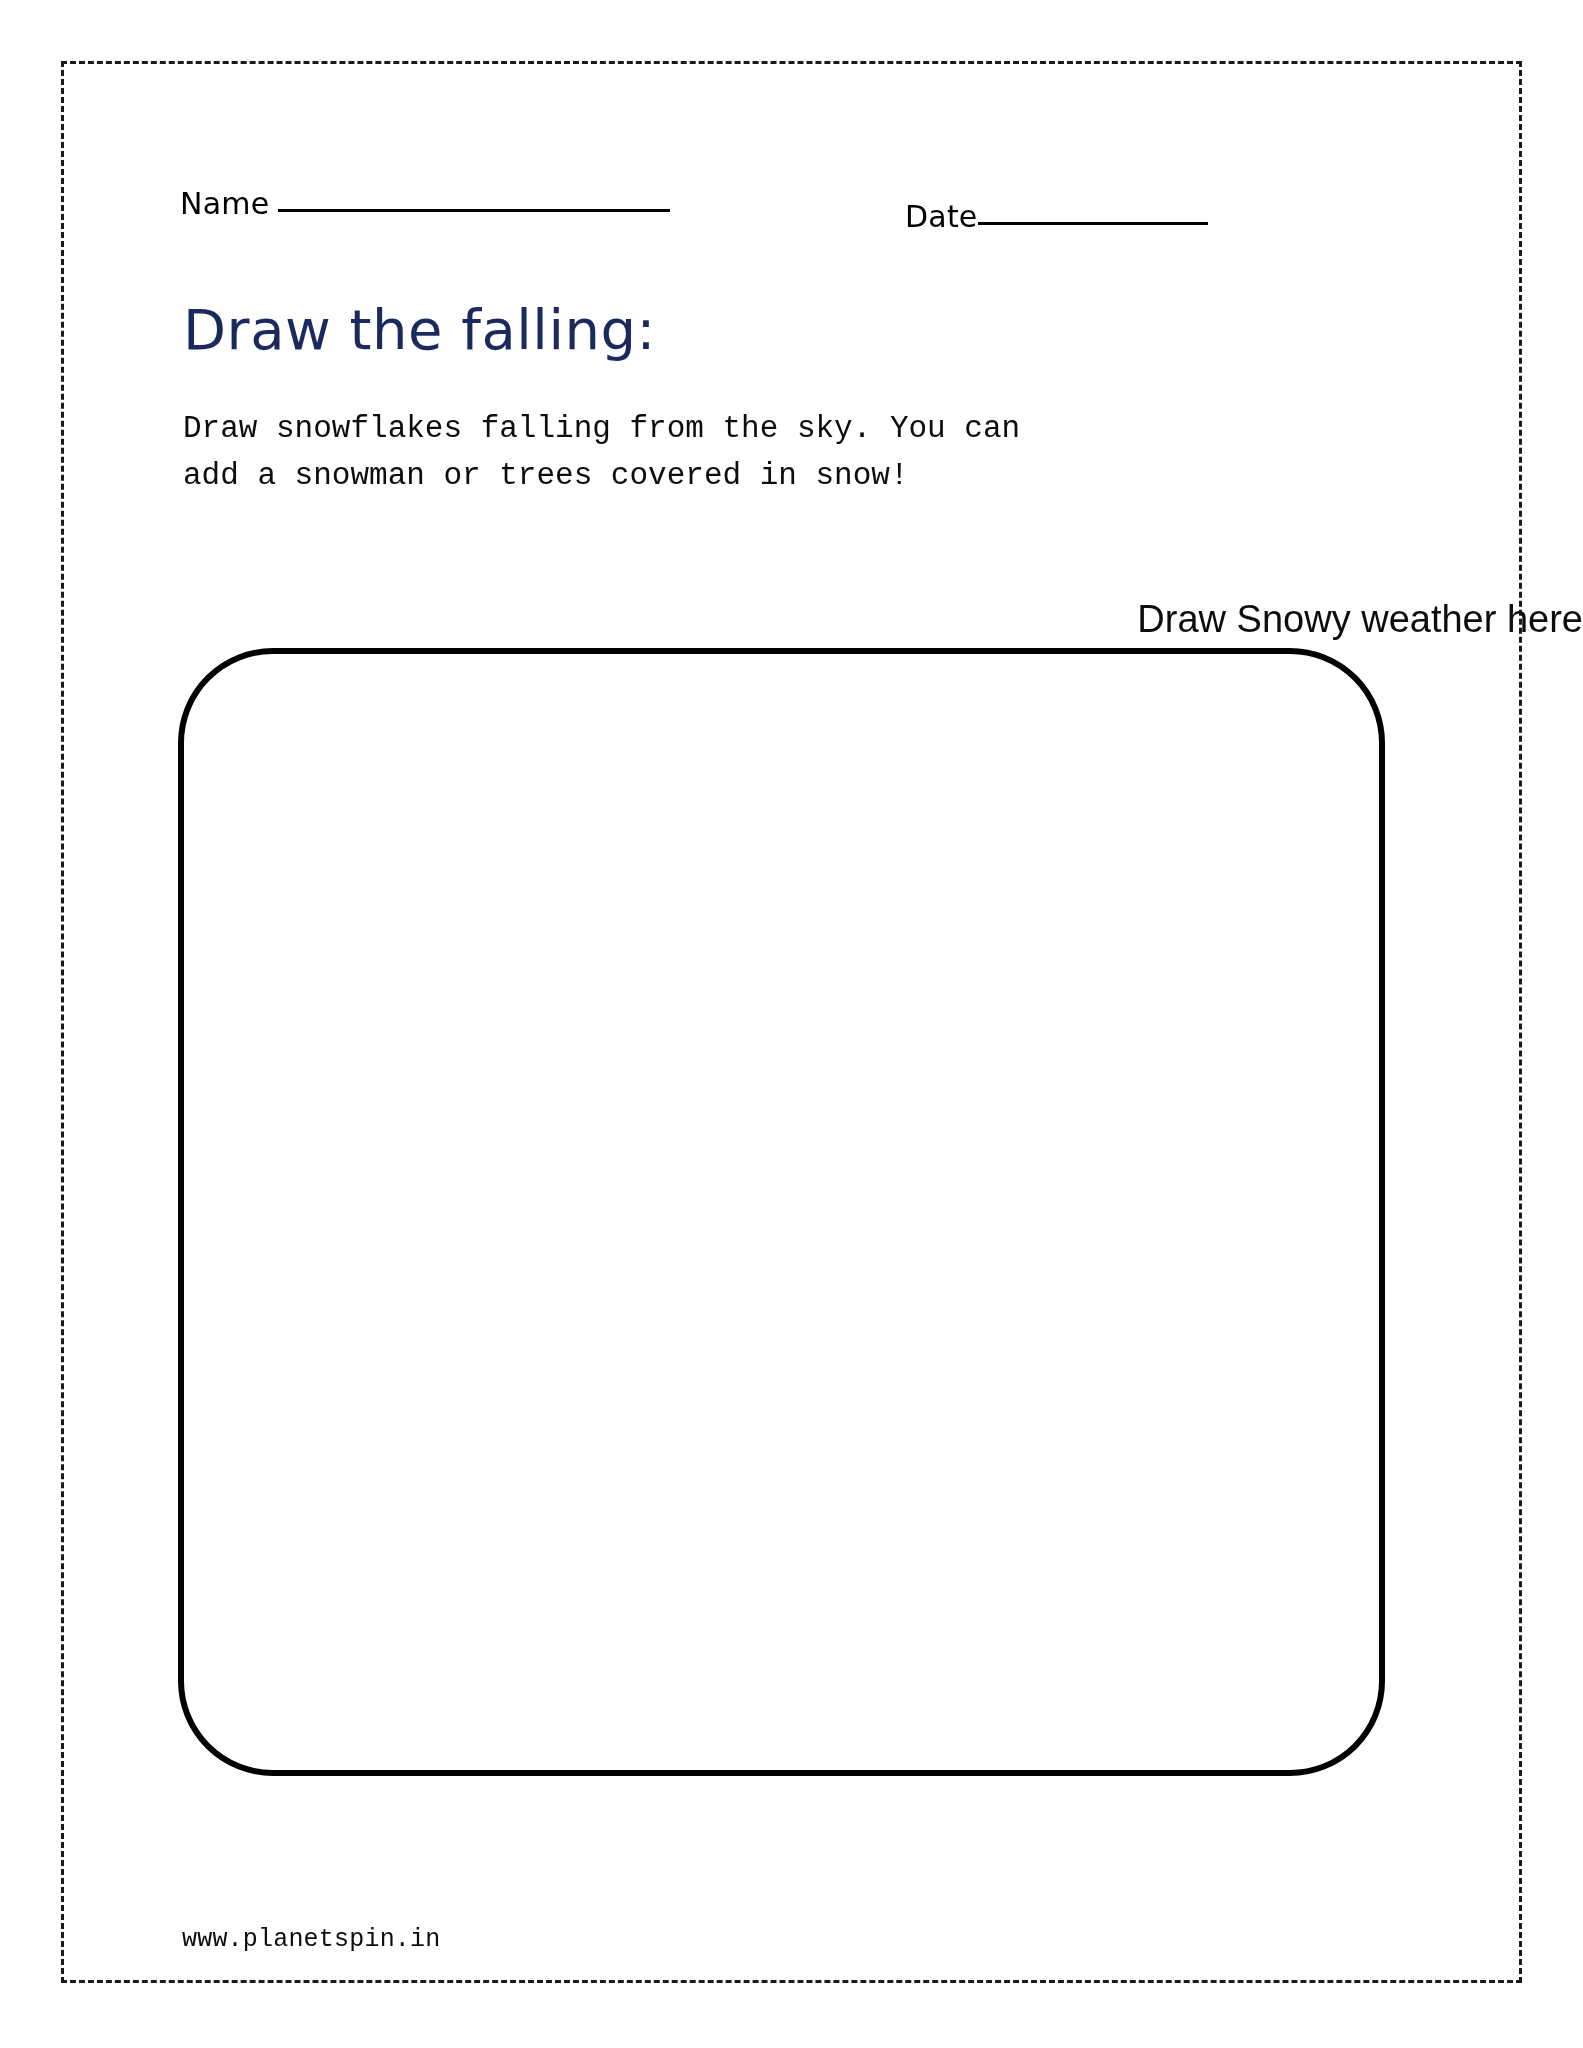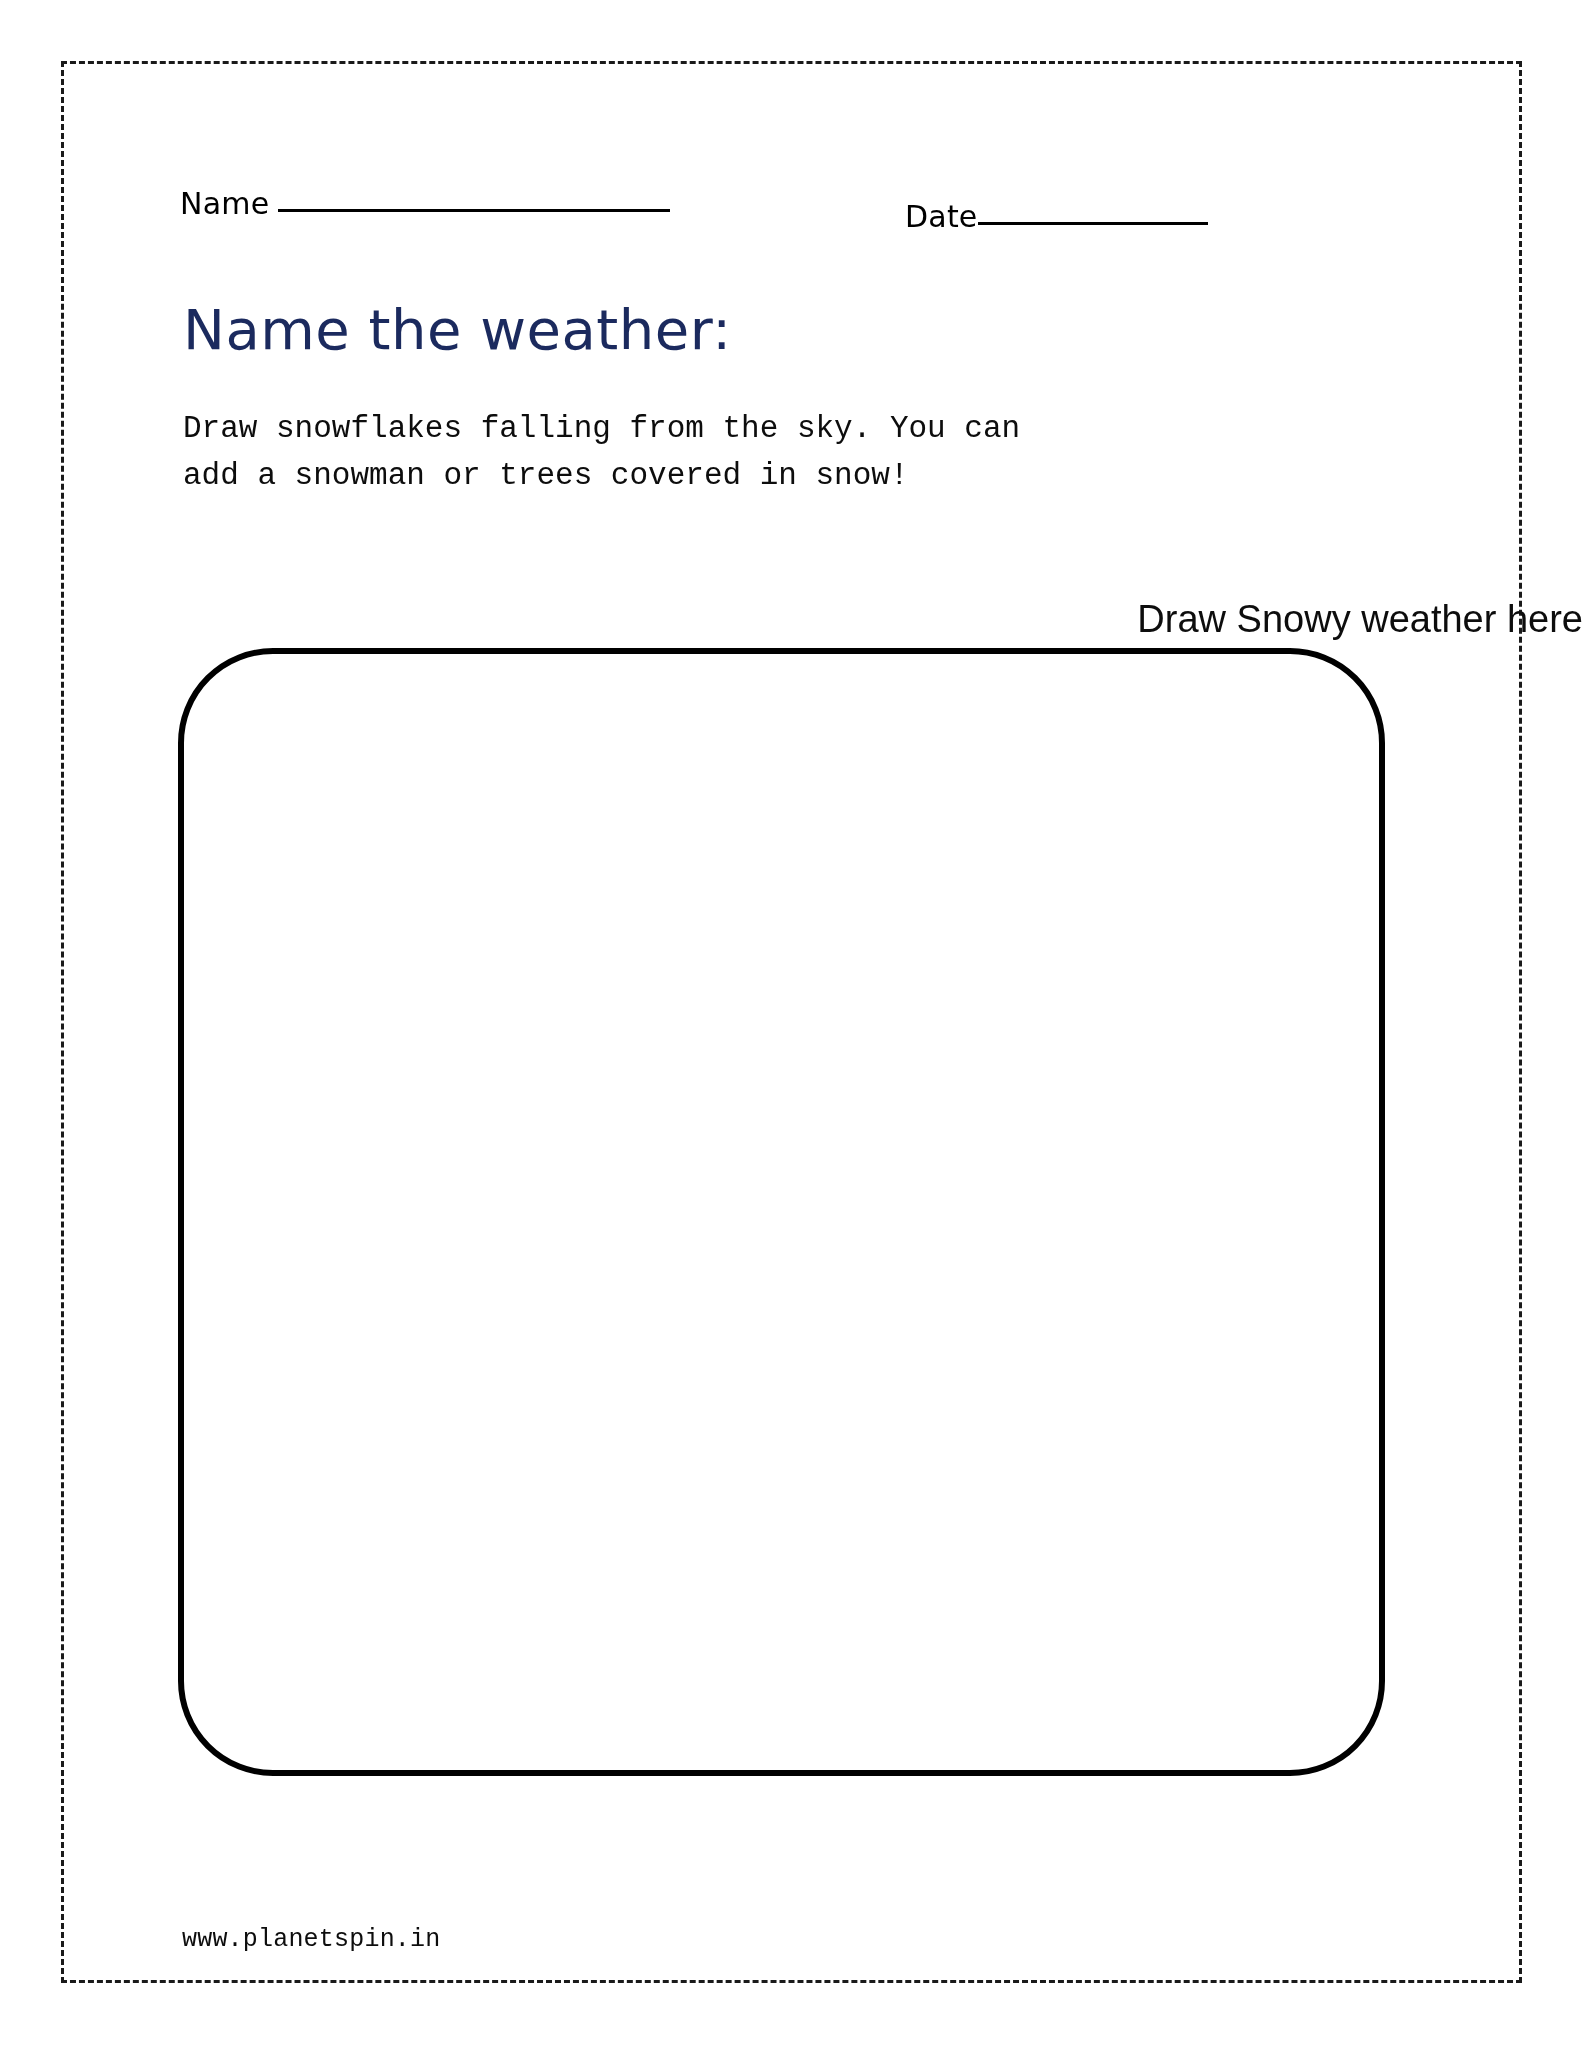--- a/index.html
+++ b/index.html
@@ -150,21 +150,21 @@
       <span class="field-rule rule-name" title=""></span>
     </div>
 
     <div class="field field-date">
       <span class="field-label">Date</span>
       <span class="field-rule rule-date" title=""></span>
     </div>
 
   </div>
 
-  <div class="worksheet-title" style="color: rgb(27, 42, 94);">Name the weather:</div>
+  <div class="worksheet-title" style="color: rgb(27, 42, 94);">Draw the falling:</div>
 
   <div class="instructions">Draw snowflakes falling from the sky. You can add a snowman or trees covered in snow!</div>
 
   <div class="draw-caption">Draw Snowy weather here</div>
 
   <div class="draw-box" style="border-color: rgb(0, 0, 0); background: rgb(255, 255, 255);"></div>
 
   <div class="footer-url">www.planetspin.in</div>
 
 </div>

